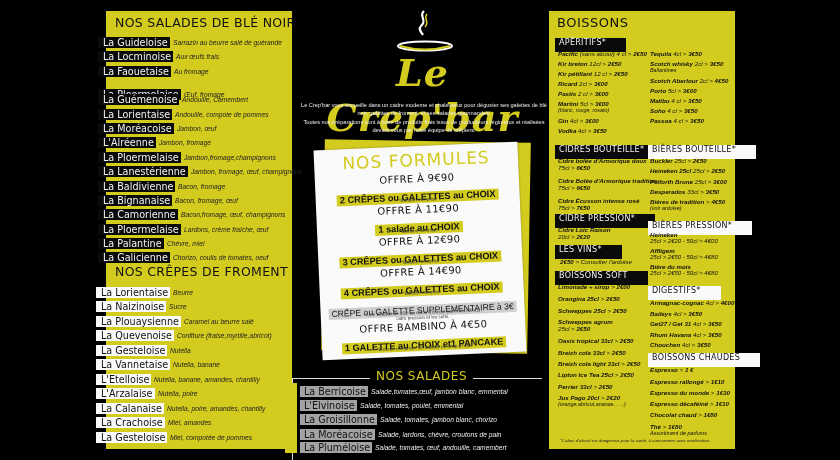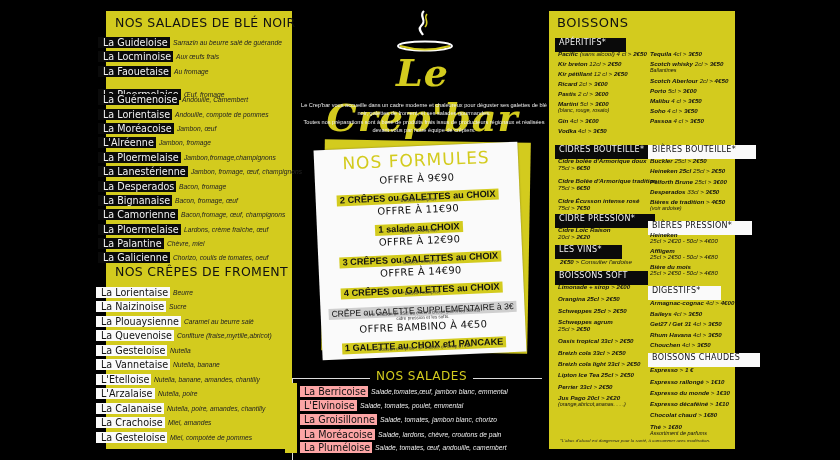--- a/index.html
+++ b/index.html
@@ -34,21 +34,21 @@
   .f-offer { position: absolute; left: 0; width: 100%; text-align: center; font-family: "DejaVu Sans", sans-serif; font-size: 10px; color: #111; letter-spacing: 0.3px; }
   .f-deal { position: absolute; left: 0; width: 100%; text-align: center; }
   .f-deal span { display: inline-block; background: #d3cb1e; font-family: "Liberation Sans", sans-serif; font-weight: bold; font-size: 9.2px; padding: 0 3px; line-height: 11px; color: #111; }
   .f-deal.grey span { background: #cfcfcf; font-weight: normal; font-size: 8.6px; }
   .f-note { position: absolute; left: 0; width: 100%; text-align: center; font-family: "Liberation Sans", sans-serif; font-size: 4.6px; line-height: 5.5px; color: #333; }
 
   .sal-frame { position: absolute; left: 292px; top: 378px; width: 250px; height: 82px; border-top: 1.5px solid #ddd; border-left: 1.5px solid #ddd; }
   .sal-title { position: absolute; left: 370px; top: 369px; padding: 0 6px; background: #000; font-size: 12px; color: #d3cb1e; letter-spacing: 0.5px; font-family: "DejaVu Sans", sans-serif; }
   .sal-strip { position: absolute; left: 285px; top: 383px; width: 12px; height: 70px; background: #d3cb1e; }
   .sal-item { position: absolute; left: 300px; height: 11px; display: flex; align-items: center; white-space: nowrap; }
-  .sal-item .name { background: #fca5a5; color: #111; font-size: 9.6px; padding: 0 2px 0 4px; line-height: 11px; height: 11px; font-family: "DejaVu Sans", sans-serif; }
+  .sal-item .name { background: #a3a3a3; color: #111; font-size: 9.6px; padding: 0 2px 0 4px; line-height: 11px; height: 11px; font-family: "DejaVu Sans", sans-serif; }
   .sal-item .desc { color: #eee; font-family: "Liberation Sans", sans-serif; font-style: italic; font-size: 7.6px; margin-left: 3px; transform: scaleX(0.88); transform-origin: left center; }
 
   
   .right-panel { position: absolute; left: 549px; top: 11px; width: 186px; height: 438px; }
   .r-title { position: absolute; left: 557px; top: 15px; font-size: 13px; letter-spacing: 0.5px; font-family: "DejaVu Sans", sans-serif; color: #111; }
   .r-head { position: absolute; height: 14px; line-height: 10px; font-size: 8px; padding: 0 20px 0 4px; font-family: "DejaVu Sans", sans-serif; letter-spacing: 0.3px; white-space: nowrap; }
   .r-head.dark { background: #0a0a0a; color: #f2f2f2; }
   .r-head.light { background: #fafafa; color: #111; }
   .r-line { position: absolute; font-family: "Liberation Sans", sans-serif; font-style: italic; font-size: 6.2px; line-height: 7px; color: #111; white-space: nowrap; }
   .r-line b { font-weight: bold; }
@@ -96,21 +96,21 @@
     </div>
     <div class="item dark" style="left:98px;top:151.8px">
       <span class="name">La Ploermelaise</span>
       <span class="desc">Jambon,fromage,champignons</span>
     </div>
     <div class="item dark" style="left:98px;top:166.15px">
       <span class="name">La Lanestérienne</span>
       <span class="desc">Jambon, fromage, œuf, champignons</span>
     </div>
     <div class="item dark" style="left:98px;top:180.5px">
-      <span class="name">La Desperados</span>
+      <span class="name">La Baldivienne</span>
       <span class="desc">Bacon, fromage</span>
     </div>
     <div class="item dark" style="left:98px;top:194.85px">
       <span class="name">La Bignanaise</span>
       <span class="desc">Bacon, fromage, œuf</span>
     </div>
     <div class="item dark" style="left:98px;top:209.2px">
       <span class="name">La Camorienne</span>
       <span class="desc">Bacon,fromage, œuf, champignons</span>
     </div>

